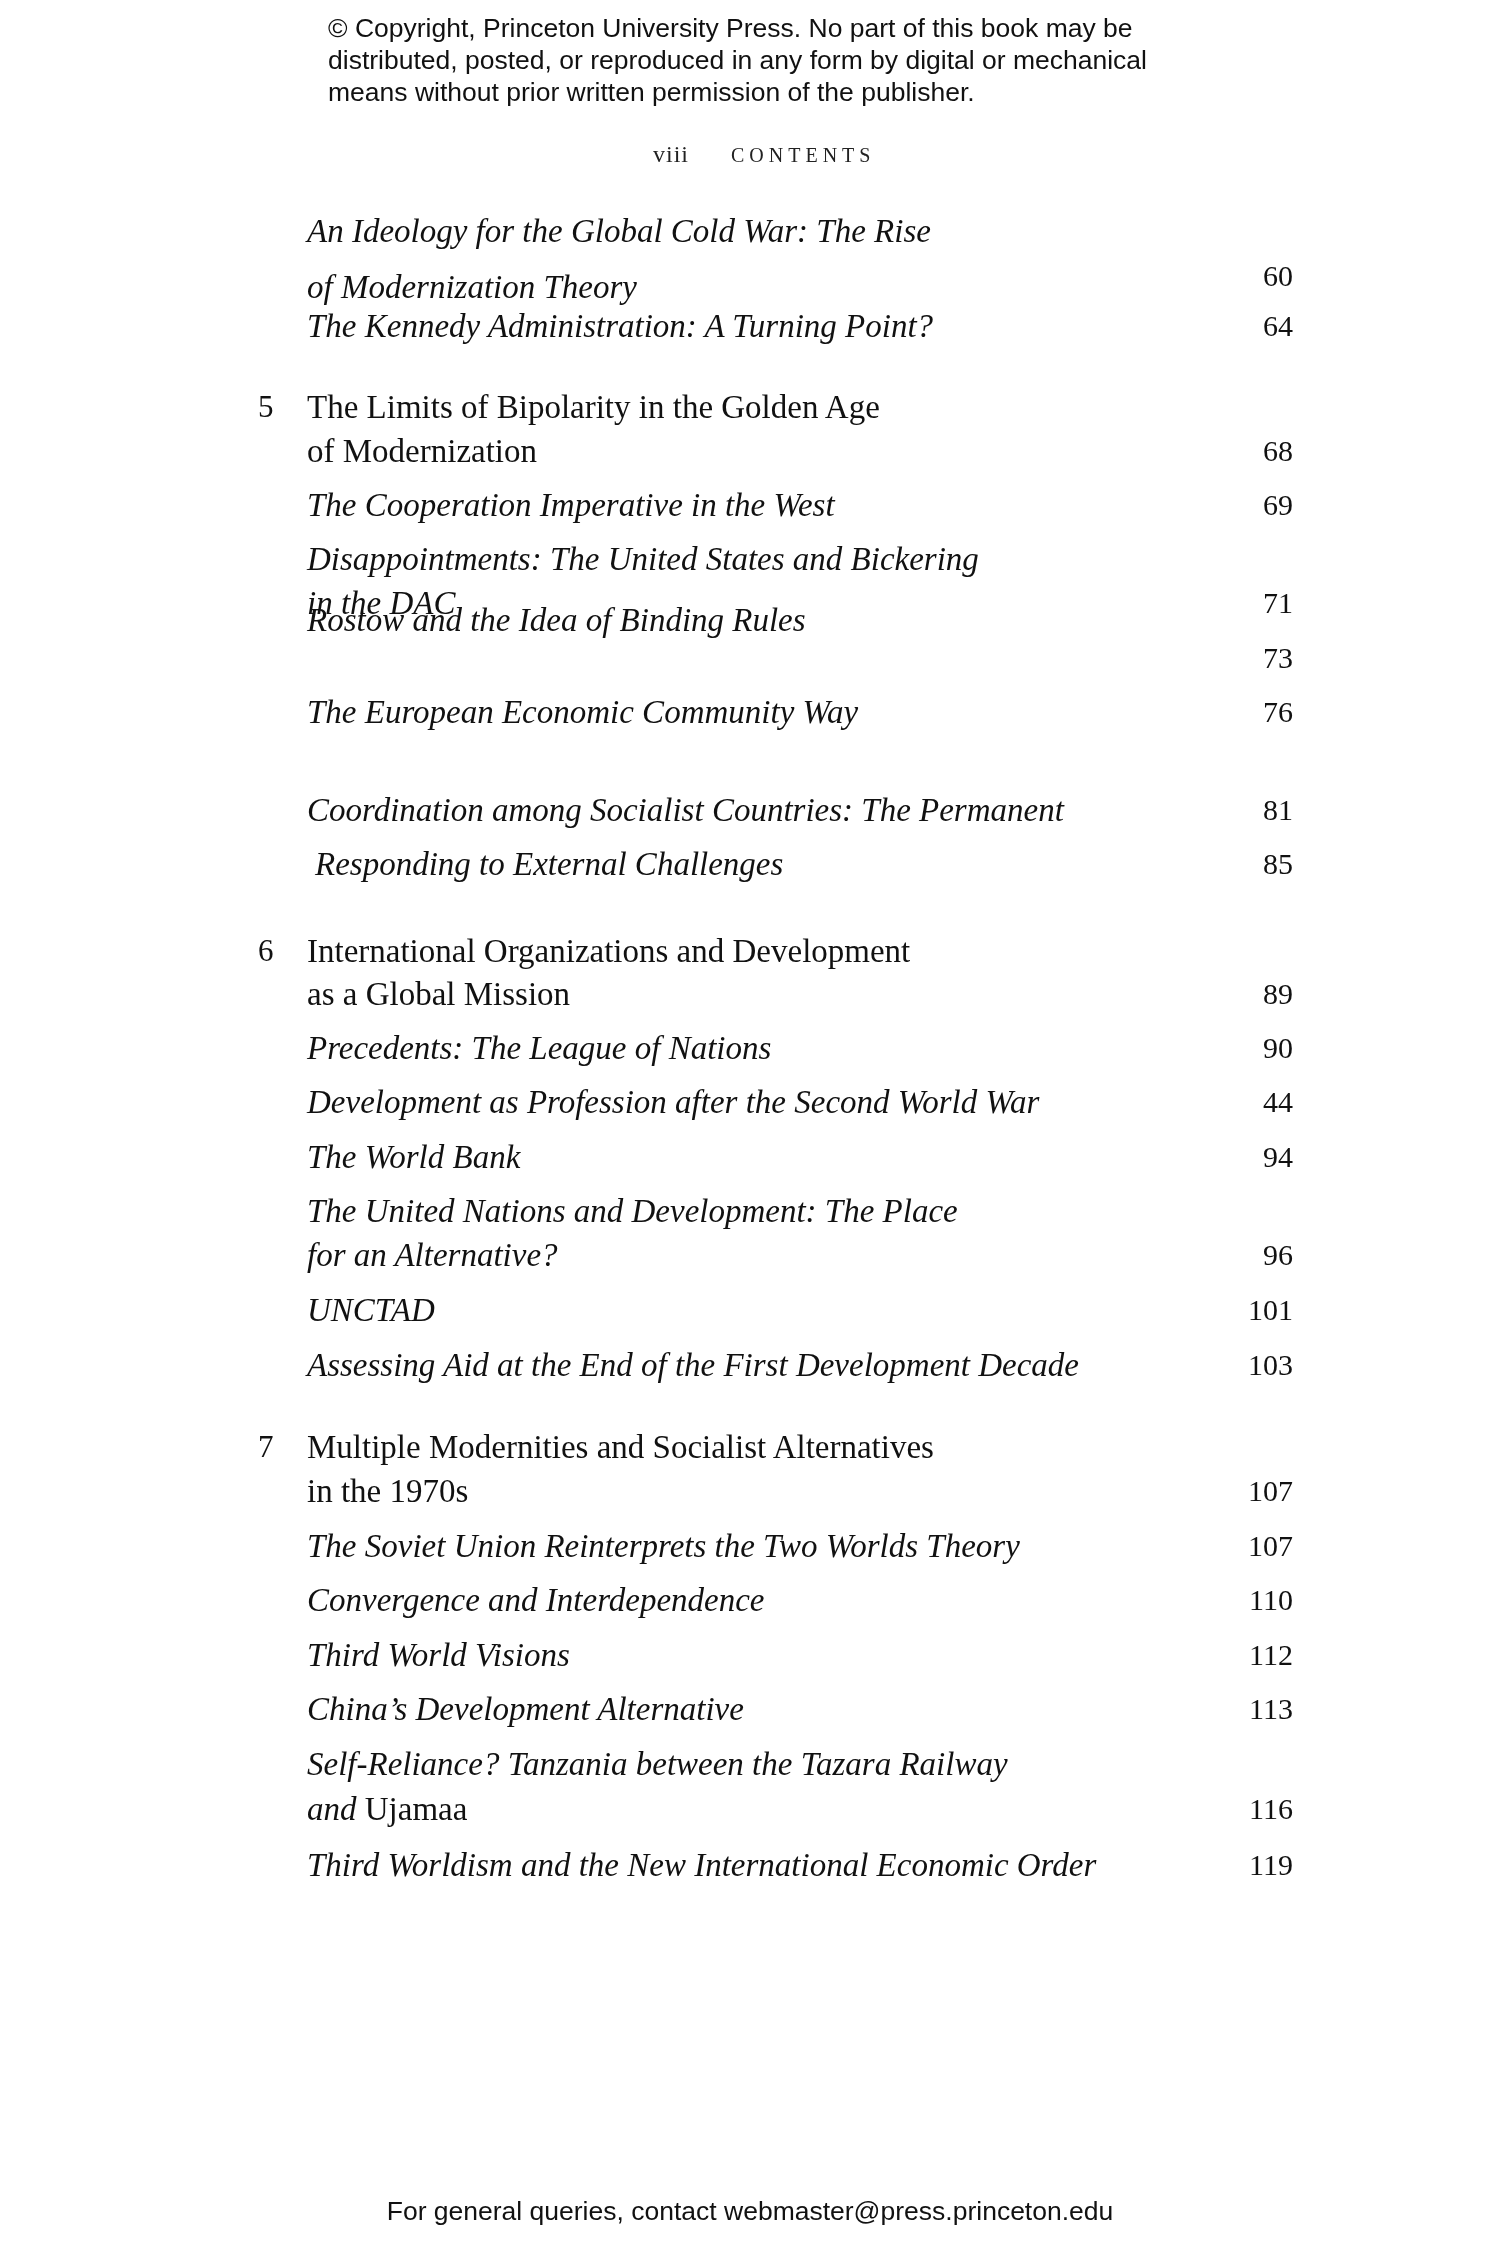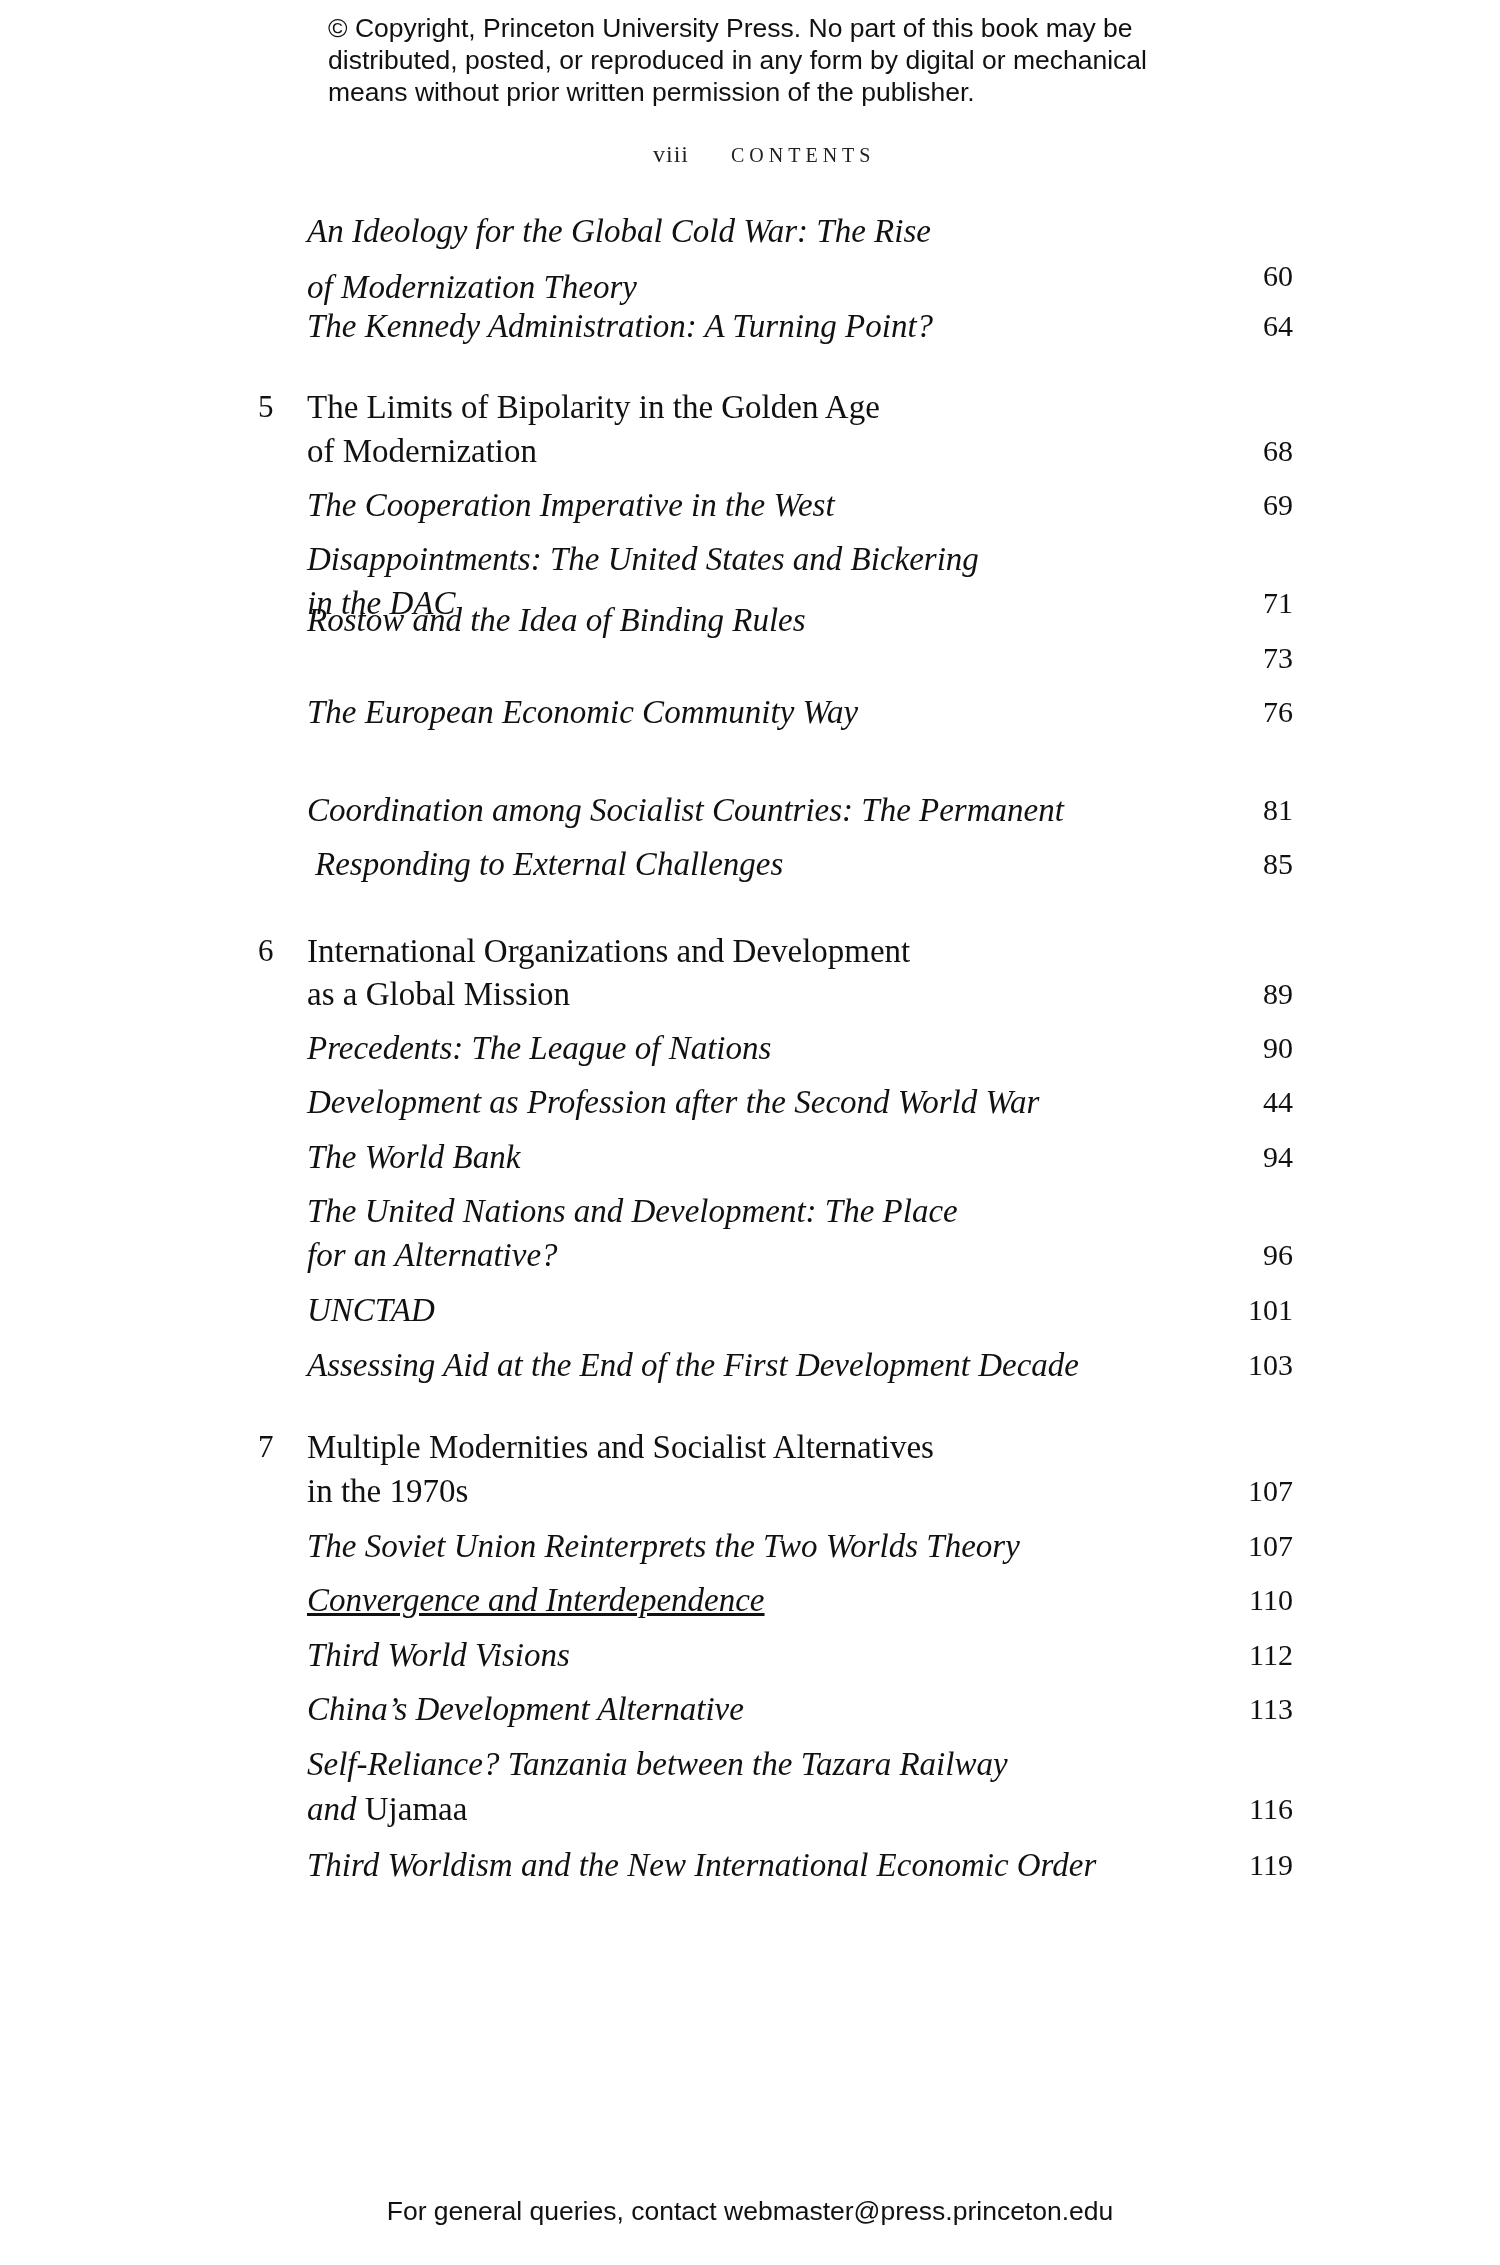--- a/index.html
+++ b/index.html
@@ -76,21 +76,21 @@
     <div class="line ital" style="top: 1290px;">UNCTAD</div>
     <div class="page" style="top: 1290px;">101</div>
     <div class="line ital" style="top: 1345px;">Assessing Aid at the End of the First Development Decade</div>
     <div class="page" style="top: 1345px;">103</div>
     <div class="line" style="top: 1427px;">Multiple Modernities and Socialist Alternatives</div>
     <div class="line" style="top: 1471px;">in the 1970s</div>
     <div class="chapnum" style="top: 1427px;">7</div>
     <div class="page" style="top: 1471px;">107</div>
     <div class="line ital" style="top: 1526px;">The Soviet Union Reinterprets the Two Worlds Theory</div>
     <div class="page" style="top: 1526px;">107</div>
-    <div class="line ital" style="top: 1580px; text-decoration: underline;">Convergence and Interdependence</div>
+    <div class="line ital" style="top: 1580px;">Convergence and Interdependence</div>
     <div class="page" style="top: 1580px;">110</div>
     <div class="line ital" style="top: 1635px;">Third World Visions</div>
     <div class="page" style="top: 1635px;">112</div>
     <div class="line ital" style="top: 1689px;">China’s Development Alternative</div>
     <div class="page" style="top: 1689px;">113</div>
     <div class="line ital" style="top: 1744px;">Self-Reliance? Tanzania between the Tazara Railway</div>
     <div class="line ital" style="top: 1789px;"><span>and </span><span class="roman">Ujamaa</span></div>
     <div class="page" style="top: 1789px;">116</div>
     <div class="line ital" style="top: 1845px;">Third Worldism and the New International Economic Order</div>
     <div class="page" style="top: 1845px;">119</div>

